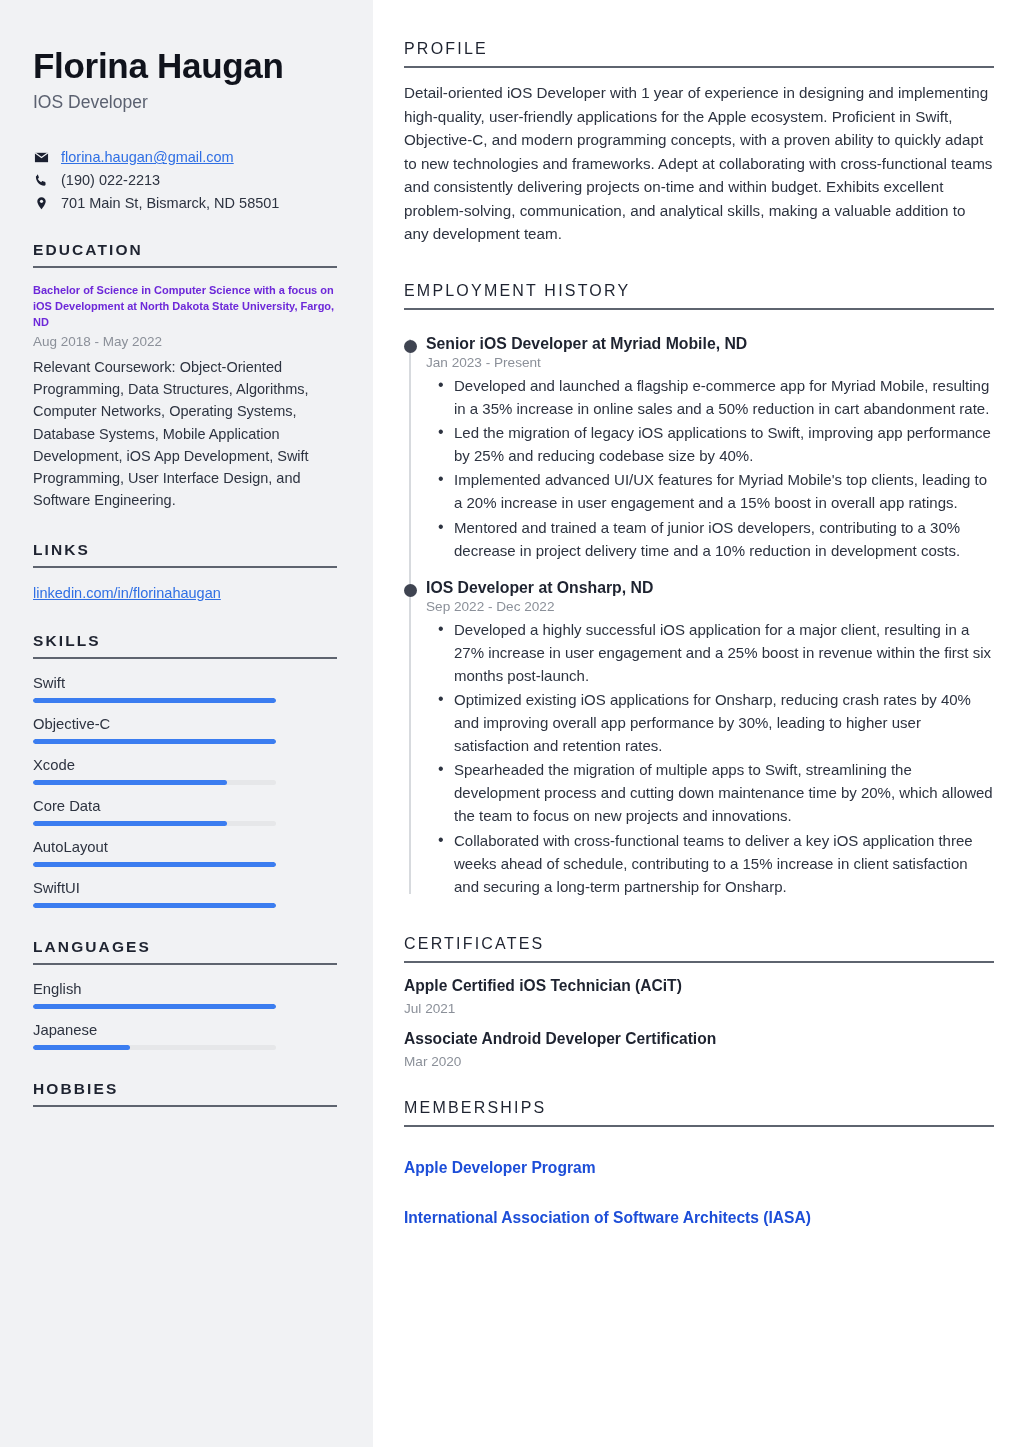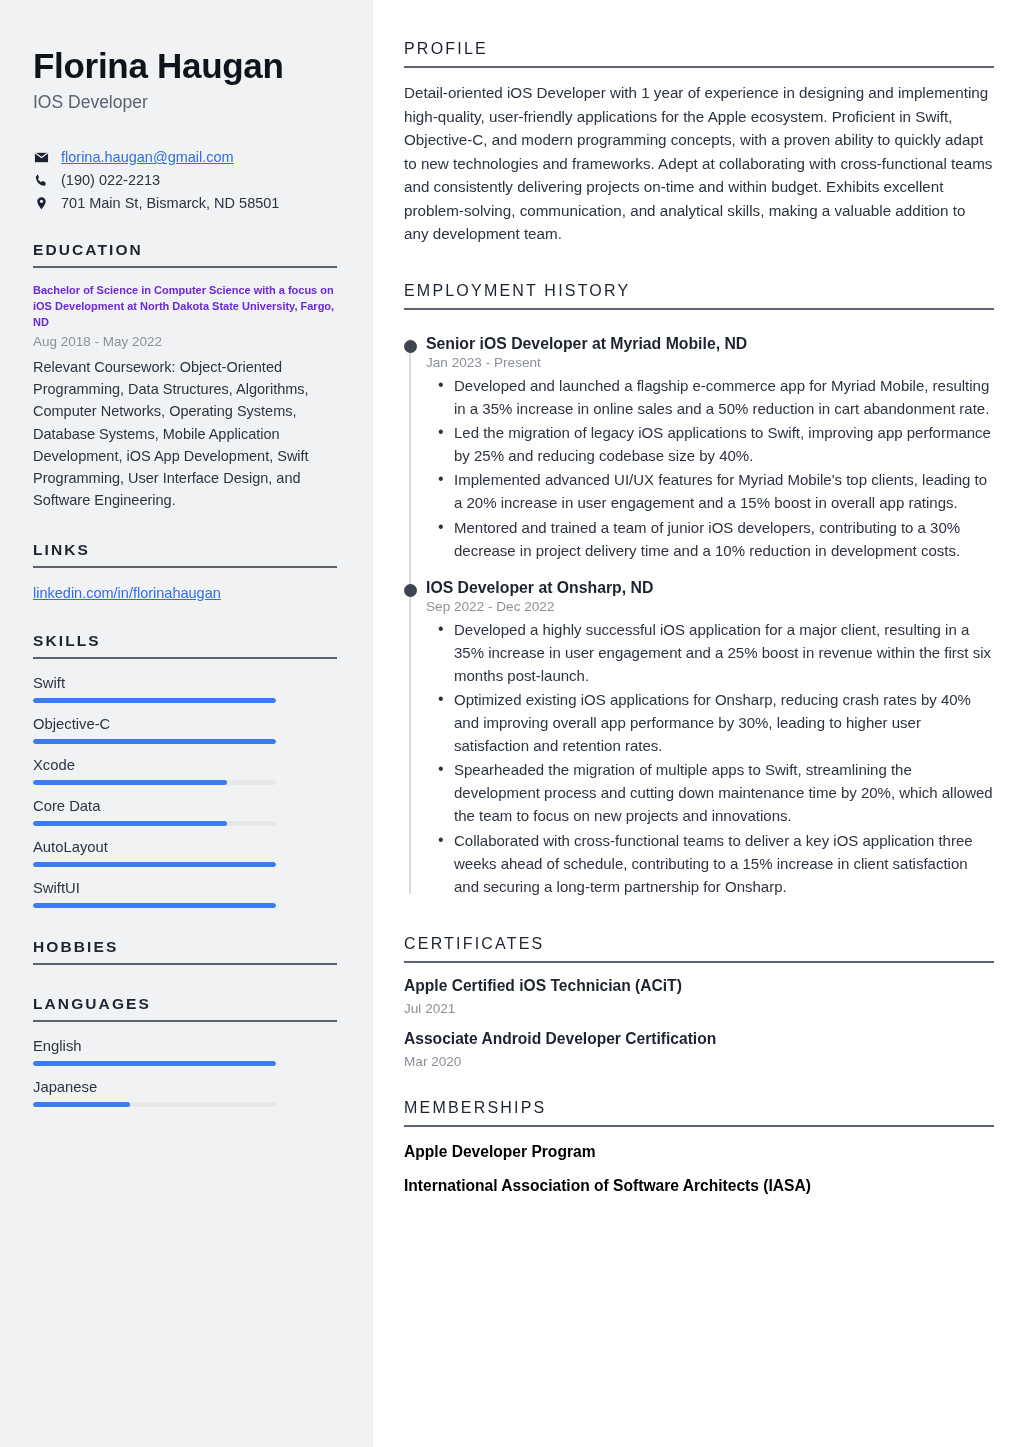--- a/index.html
+++ b/index.html
@@ -242,22 +242,22 @@
 
   .cert-date {
     font-size: 13.6px;
     color: #8b9099;
     margin-top: 6px;
   }
 
   .mem-item {
     font-size: 15.6px;
     font-weight: bold;
-    color: #000000;
-    margin-top: 16px;
+    color: #1d4ed8;
+    margin-top: 32px;
   }
 
   .gap-lg { height: 36px; }
   .gap-md { height: 30px; }
 </style>
 </head>
 <body>
 
 <div class="page">
 
@@ -354,42 +354,42 @@
           <div class="skill-row">
             <div class="skill-label">SwiftUI</div>
             <div class="bar-track">
               <div class="bar-fill" style="width: 100%;"></div>
             </div>
           </div>
         </div>
     </section>
 
     <section class="side-section">
+      <div class="sec-head">LANGUAGES</div>
+      <div class="sec-rule"></div>
+      <div id="languages-list">
+          <div class="skill-row">
+            <div class="skill-label">English</div>
+            <div class="bar-track">
+              <div class="bar-fill" style="width: 100%;"></div>
+            </div>
+          </div>
+          <div class="skill-row">
+            <div class="skill-label">Japanese</div>
+            <div class="bar-track">
+              <div class="bar-fill" style="width: 40%;"></div>
+            </div>
+          </div>
+        </div>
+    </section>
+
+    <section class="side-section">
       <div class="sec-head">HOBBIES</div>
       <div class="sec-rule"></div>
       <div id="hobbies-list"></div>
-    </section>
-
-    <section class="side-section">
-      <div class="sec-head">LANGUAGES</div>
-      <div class="sec-rule"></div>
-      <div id="languages-list">
-          <div class="skill-row">
-            <div class="skill-label">English</div>
-            <div class="bar-track">
-              <div class="bar-fill" style="width: 100%;"></div>
-            </div>
-          </div>
-          <div class="skill-row">
-            <div class="skill-label">Japanese</div>
-            <div class="bar-track">
-              <div class="bar-fill" style="width: 40%;"></div>
-            </div>
-          </div>
-        </div>
     </section>
 
   </aside>
 
   <main class="main">
 
     <section class="main-sec">
       <div class="m-head">PROFILE</div>
       <div class="m-rule"></div>
       <p class="profile-text">Detail-oriented iOS Developer with 1 year of experience in designing and implementing high-quality, user-friendly applications for the Apple ecosystem. Proficient in Swift, Objective-C, and modern programming concepts, with a proven ability to quickly adapt to new technologies and frameworks. Adept at collaborating with cross-functional teams and consistently delivering projects on-time and within budget. Exhibits excellent problem-solving, communication, and analytical skills, making a valuable addition to any development team.</p>
@@ -410,21 +410,21 @@
               <li>Led the migration of legacy iOS applications to Swift, improving app performance by 25% and reducing codebase size by 40%.</li>
               <li>Implemented advanced UI/UX features for Myriad Mobile's top clients, leading to a 20% increase in user engagement and a 15% boost in overall app ratings.</li>
               <li>Mentored and trained a team of junior iOS developers, contributing to a 30% decrease in project delivery time and a 10% reduction in development costs.</li>
             </ul>
           </div>
           <div class="job">
             <span class="job-dot"></span>
             <div class="job-role">IOS Developer at Onsharp, ND</div>
             <div class="job-dates">Sep 2022 - Dec 2022</div>
             <ul class="job-bullets">
-              <li>Developed a highly successful iOS application for a major client, resulting in a 35% increase in user engagement and a 25% boost in revenue within the first six months post-launch.</li>
+              <li>Developed a highly successful iOS application for a major client, resulting in a 27% increase in user engagement and a 25% boost in revenue within the first six months post-launch.</li>
               <li>Optimized existing iOS applications for Onsharp, reducing crash rates by 40% and improving overall app performance by 30%, leading to higher user satisfaction and retention rates.</li>
               <li>Spearheaded the migration of multiple apps to Swift, streamlining the development process and cutting down maintenance time by 20%, which allowed the team to focus on new projects and innovations.</li>
               <li>Collaborated with cross-functional teams to deliver a key iOS application three weeks ahead of schedule, contributing to a 15% increase in client satisfaction and securing a long-term partnership for Onsharp.</li>
             </ul>
           </div>
         </div>
     </section>
 
     <div class="gap-lg"></div>
 

